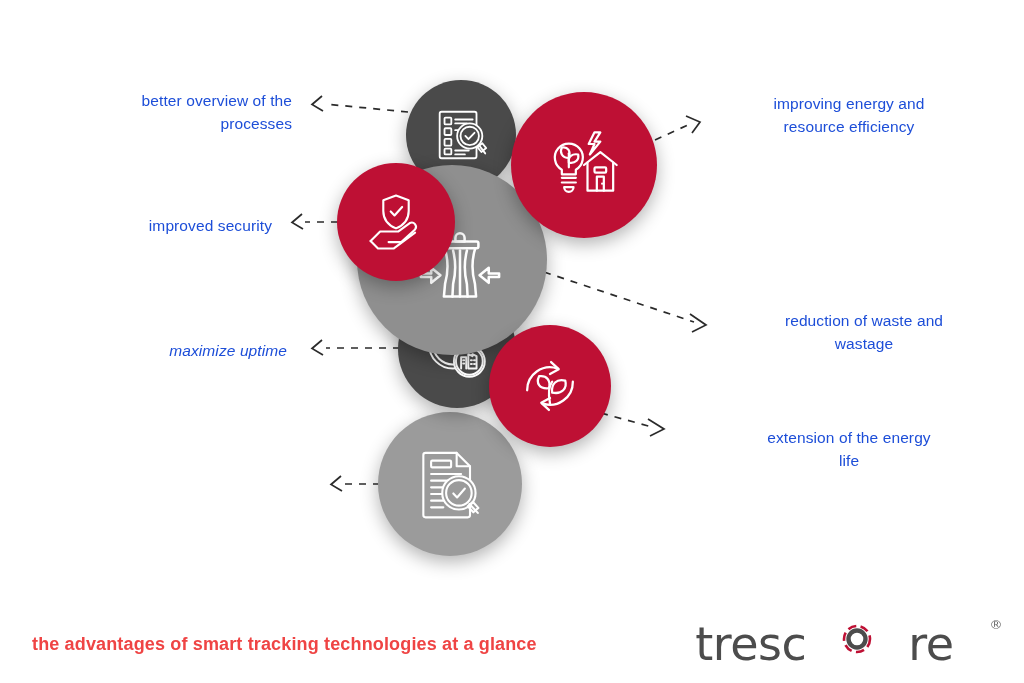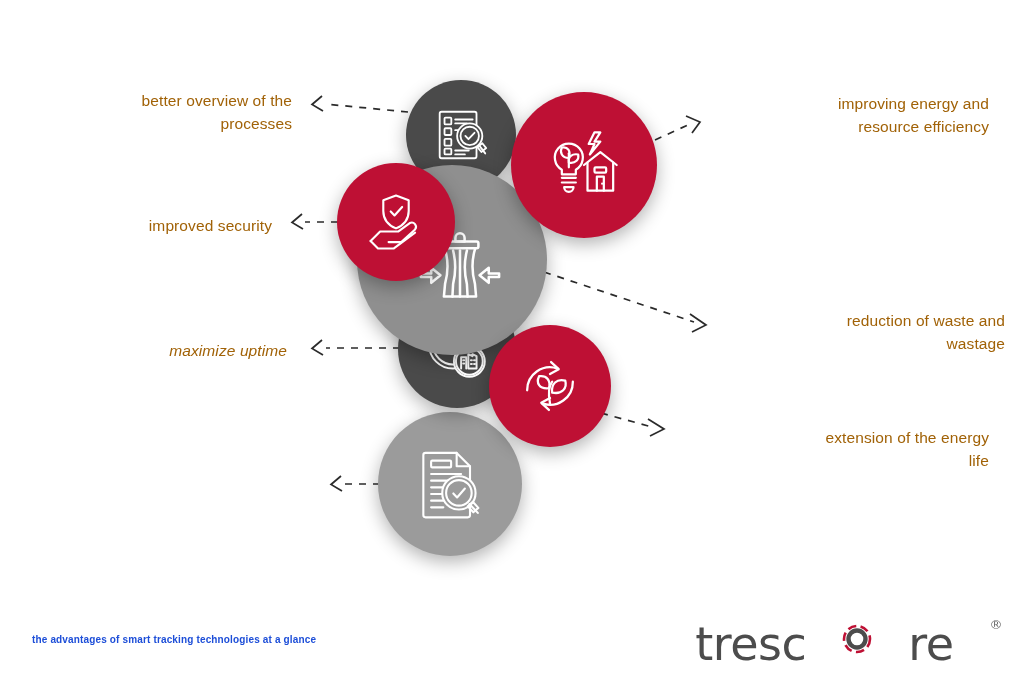--- a/index.html
+++ b/index.html
@@ -30,29 +30,29 @@
   }
   .bubble svg {
     display: block;
   }
 
   
   .label {
     position: absolute;
     font-size: 15.5px;
     line-height: 1.5;
-    color: #a16207;
+    color: #1d4ed8;
     letter-spacing: 0.1px;
     white-space: pre-line;
   }
   .label.left {
     text-align: right;
   }
   .label.right {
-    text-align: right;
+    text-align: center;
   }
 
   
   #connectors {
     position: absolute;
     left: 0;
     top: 0;
     width: 1024px;
     height: 683px;
     pointer-events: none;
@@ -70,23 +70,23 @@
     stroke-width: 1.7;
     stroke-linecap: butt;
     stroke-linejoin: miter;
   }
 
   
   #caption {
     position: absolute;
     left: 32px;
     top: 634px;
-    font-size: 10px;
+    font-size: 18px;
     font-weight: bold;
-    color: #1d4ed8;
+    color: #ef4444;
     letter-spacing: 0.15px;
   }
   #logo {
     position: absolute;
     right: 22px;
     top: 612px;
     height: 56px;
     display: flex;
     align-items: center;
   }

